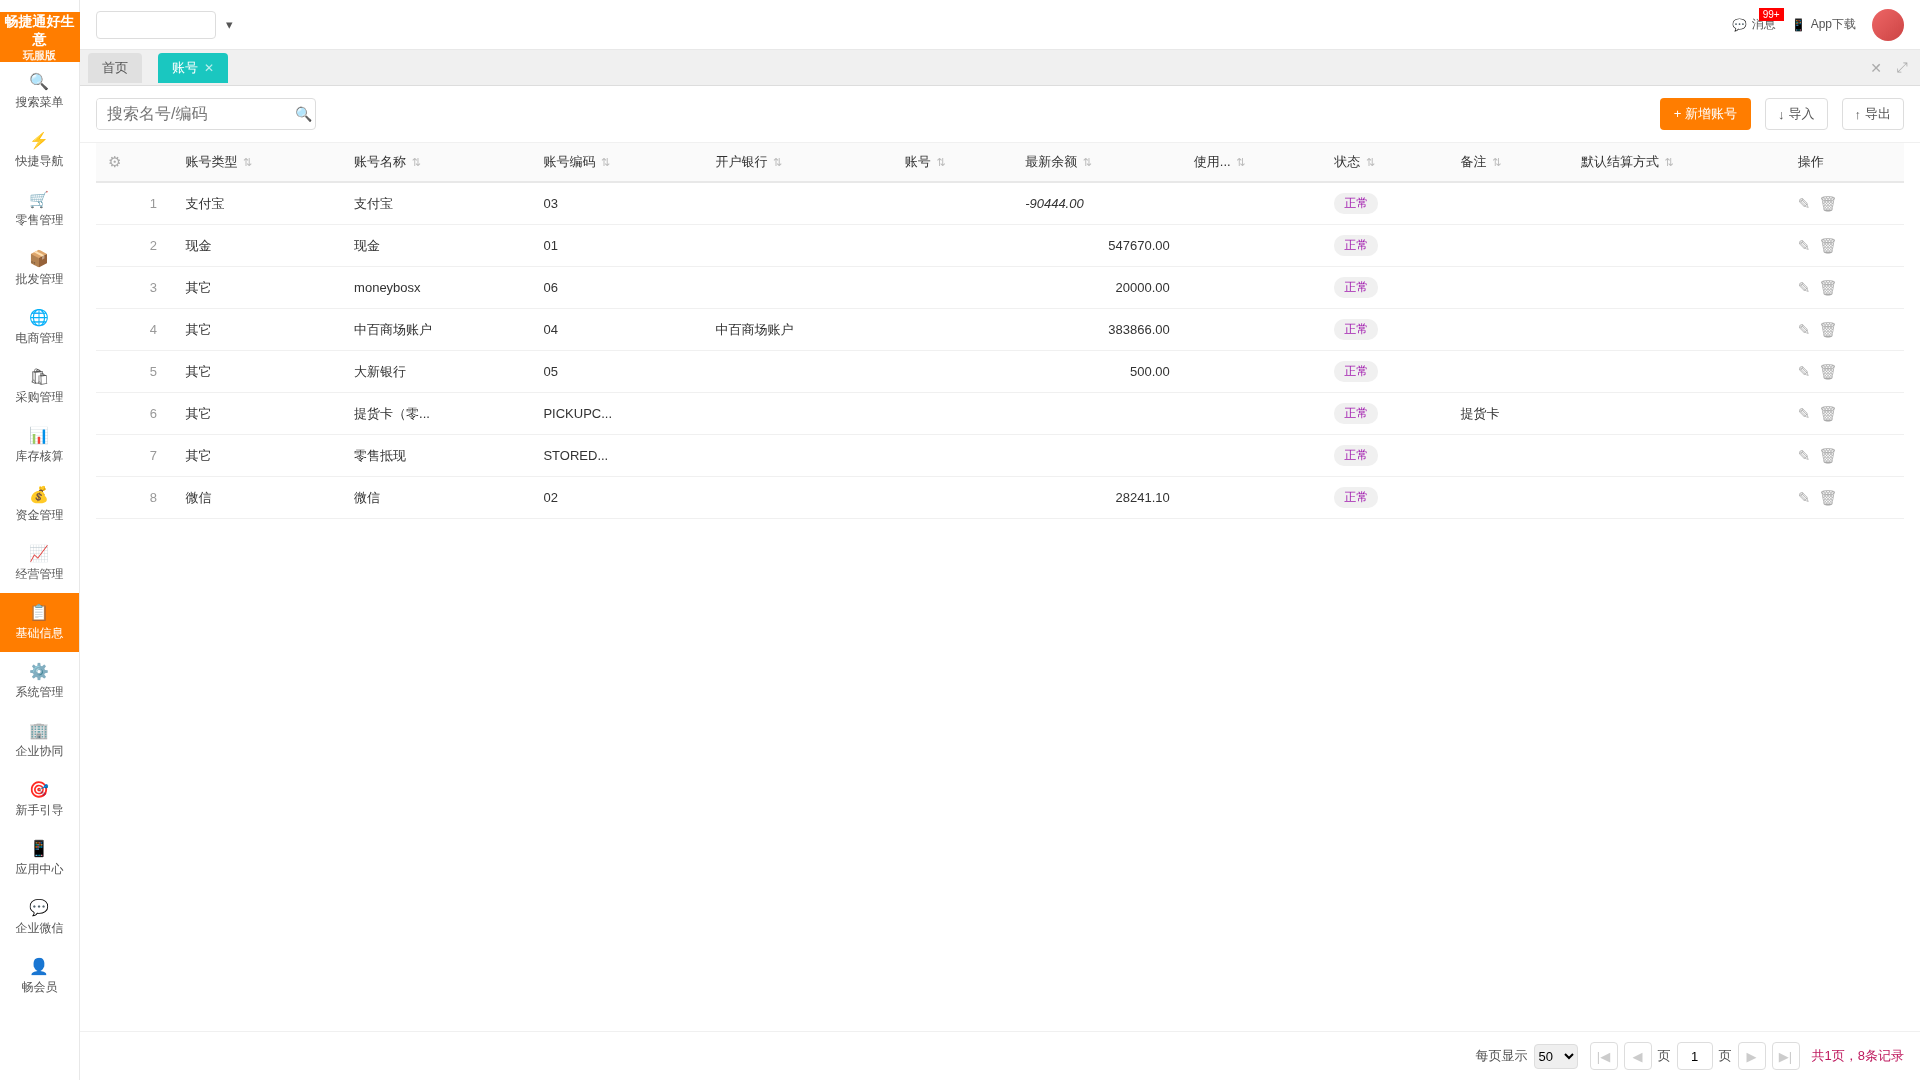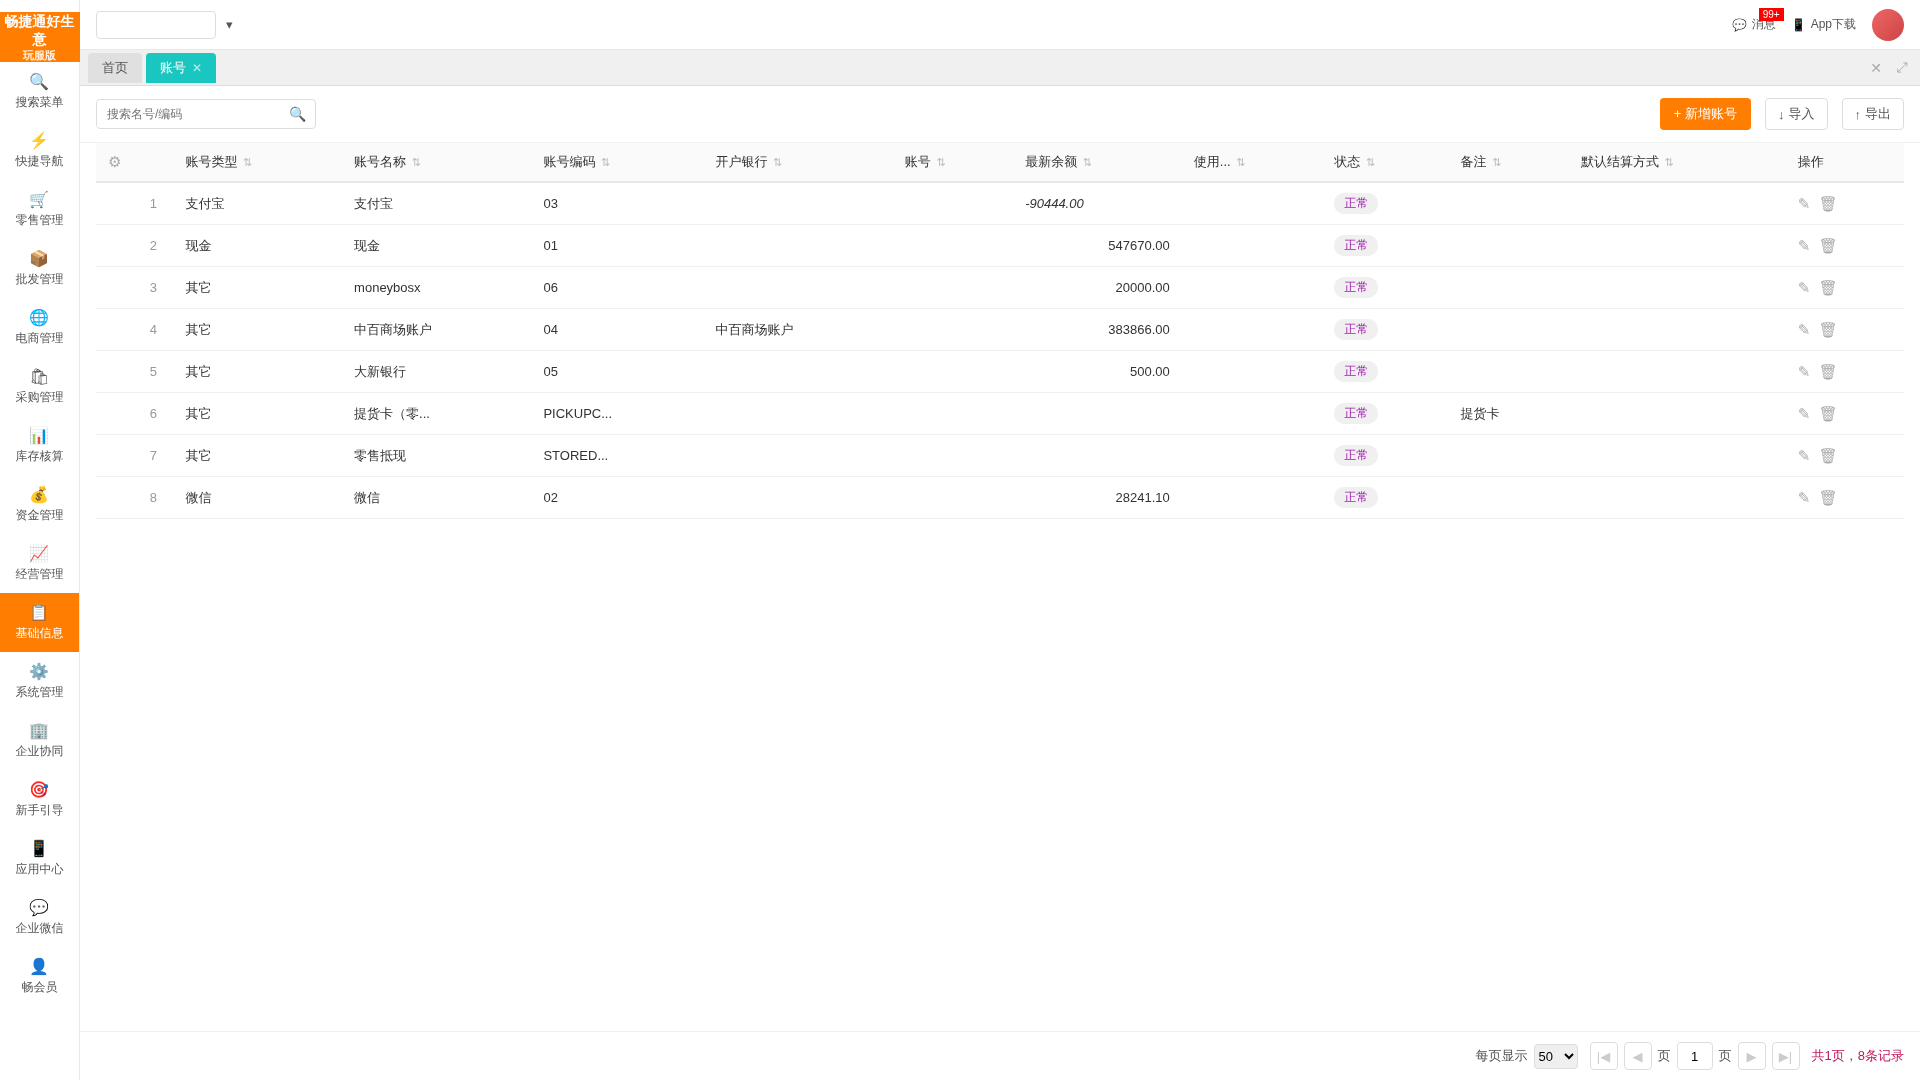--- a/index.html
+++ b/index.html
@@ -133,21 +133,21 @@
     }
 
     
     .tab-bar {
       height: 36px;
       background: #f0f0f0;
       display: flex;
       align-items: center;
       border-bottom: 1px solid #ddd;
       padding: 0 8px;
-      gap: 4px;
+      gap: 16px;
     }
     .tab-item {
       height: 30px;
       padding: 0 14px;
       display: flex;
       align-items: center;
       gap: 6px;
       cursor: pointer;
       border-radius: 4px 4px 0 0;
       font-size: 13px;
@@ -184,21 +184,21 @@
       align-items: center;
       border: 1px solid #ddd;
       border-radius: 4px;
       overflow: hidden;
       width: 220px;
     }
     .search-input {
       border: none;
       outline: none;
       padding: 6px 10px;
-      font-size: 12px;
+      font-size: 16px;
       width: 190px;
       color: #a21caf;
     }
     .search-btn {
       background: none;
       border: none;
       cursor: pointer;
       padding: 6px 8px;
       color: #aaa;
       font-size: 14px;

